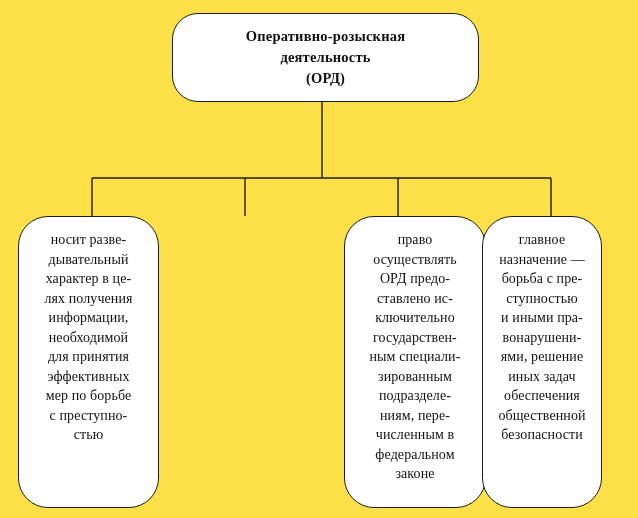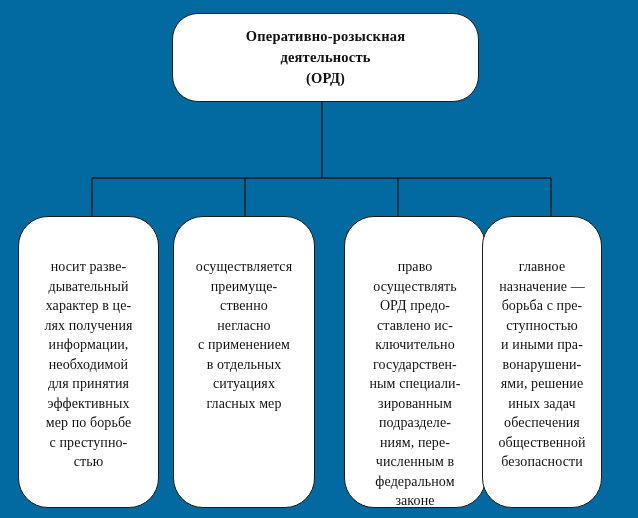--- a/index.html
+++ b/index.html
@@ -4,21 +4,21 @@
 <style>
   html, body {
     margin: 0;
     padding: 0;
     background: #ffffff;
   }
   .canvas {
     position: relative;
     width: 638px;
     height: 518px;
-    background: #0369a1;
+    background: #fde047;
     font-family: "Liberation Serif", "DejaVu Serif", serif;
     color: #111111;
     overflow: hidden;
   }
   .connectors {
     position: absolute;
     left: 0;
     top: 0;
     width: 638px;
     height: 518px;
@@ -45,21 +45,21 @@
     font-weight: 700;
     font-size: 14.5px;
     line-height: 21px;
     white-space: pre-line;
     letter-spacing: 0.2px;
   }
   .child-node {
     top: 216px;
     height: 292px;
     border-radius: 30px;
-    padding-top: 40px;
+    padding-top: 13px;
   }
   .child-text {
     font-size: 14px;
     line-height: 19.5px;
     white-space: pre-line;
     letter-spacing: 0.1px;
   }
   .child-1 { left: 18px;  width: 141px; }
   .child-2 { left: 173px; width: 142px; }
   .child-3 { left: 344px; width: 142px; }
@@ -95,30 +95,20 @@
 лях получения
 информации,
 необходимой
 для принятия
 эффективных
 мер по борьбе
 с преступно-
 стью</div>
   </div>
 
-  <div class="node child-node child-2">
-    <div class="child-text">осуществляется
-преимуще-
-ственно
-негласно
-с применением
-в отдельных
-ситуациях
-гласных мер</div>
-  </div>
 
   <div class="node child-node child-3">
     <div class="child-text">право
 осуществлять
 ОРД предо-
 ставлено ис-
 ключительно
 государствен-
 ным специали-
 зированным

